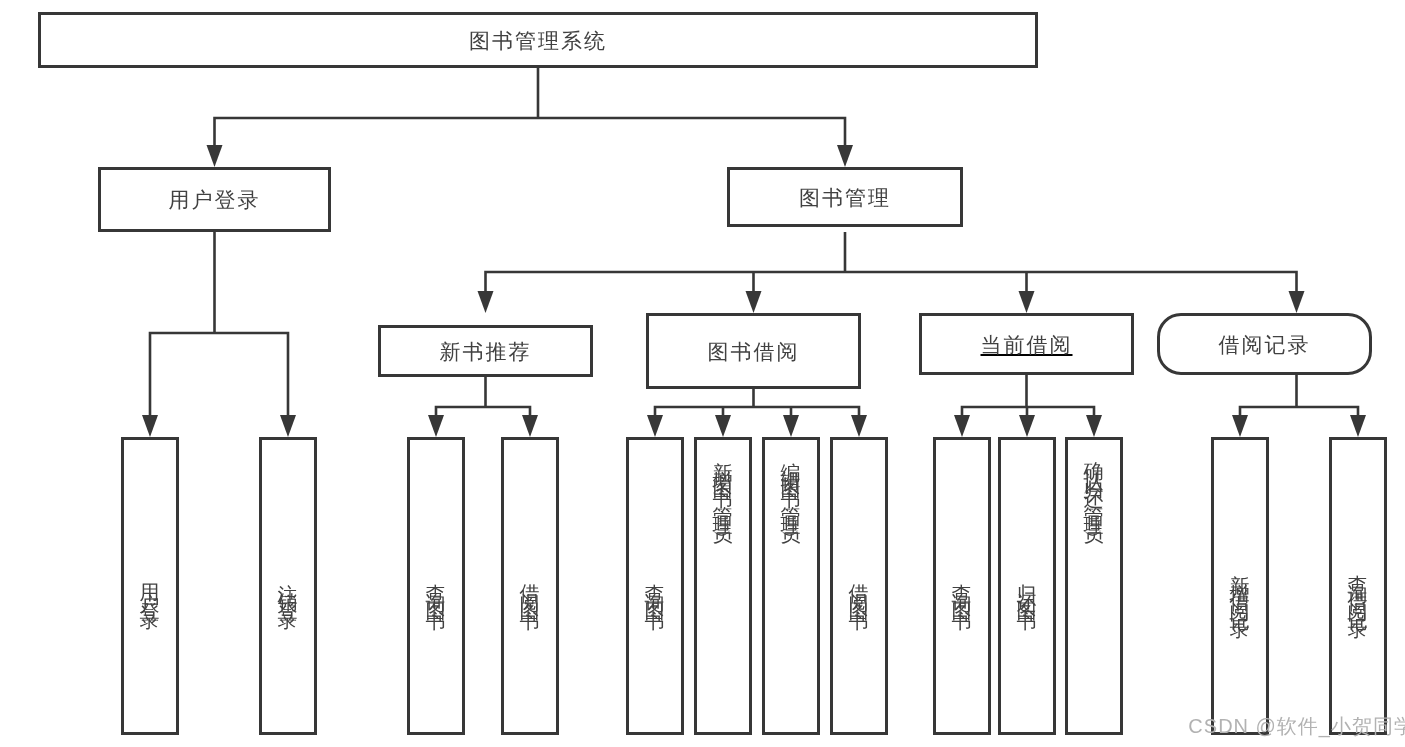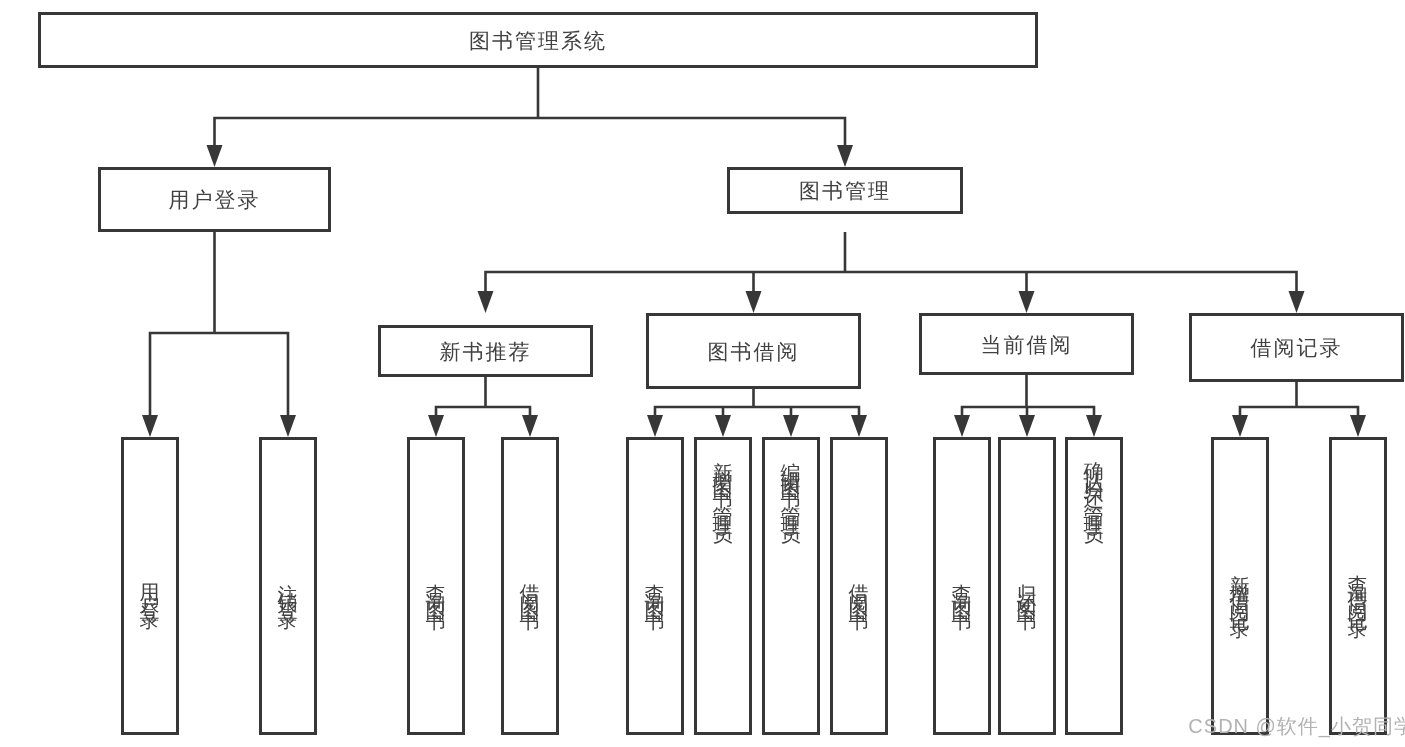--- a/index.html
+++ b/index.html
@@ -106,33 +106,33 @@
       <polygon points="1216,415 1232,415 1224,437"></polygon>
       <polygon points="1334,415 1350,415 1342,437"></polygon>
     </svg>
   <div id="nodes-layer">
       <div class="node h" style="left: 22px; top: 12px; width: 1000px; height: 56px;">
         <span class="lbl">图书管理系统</span>
       </div>
       <div class="node h" style="left: 82px; top: 167px; width: 233px; height: 65px;">
         <span class="lbl">用户登录</span>
       </div>
-      <div class="node h" style="left: 711px; top: 167px; width: 236px; height: 47px;">
+      <div class="node h" style="left: 711px; top: 167px; width: 236px; height: 60px;">
         <span class="lbl">图书管理</span>
       </div>
       <div class="node h" style="left: 362px; top: 325px; width: 215px; height: 52px;">
         <span class="lbl">新书推荐</span>
       </div>
       <div class="node h" style="left: 630px; top: 313px; width: 215px; height: 76px;">
         <span class="lbl">图书借阅</span>
       </div>
-      <div class="node h" style="left: 903px; top: 313px; width: 215px; height: 62px;">
+      <div class="node h" style="left: 903px; top: 313px; width: 215px; height: 62px; text-decoration: underline;">
         <span class="lbl">当前借阅</span>
       </div>
-      <div class="node h" style="left: 1173px; top: 313px; width: 215px; height: 69px;">
+      <div class="node h" style="left: 1141px; top: 313px; width: 215px; height: 62px; border-radius: 24px;">
         <span class="lbl">借阅记录</span>
       </div>
       <div class="node v" style="left: 105px; top: 437px; width: 58px; height: 298px;">
         <span class="lbl">用户登录</span>
       </div>
       <div class="node v" style="left: 243px; top: 437px; width: 58px; height: 298px;">
         <span class="lbl">注销登录</span>
       </div>
       <div class="node v" style="left: 391px; top: 437px; width: 58px; height: 298px;">
         <span class="lbl">查询图书</span>

